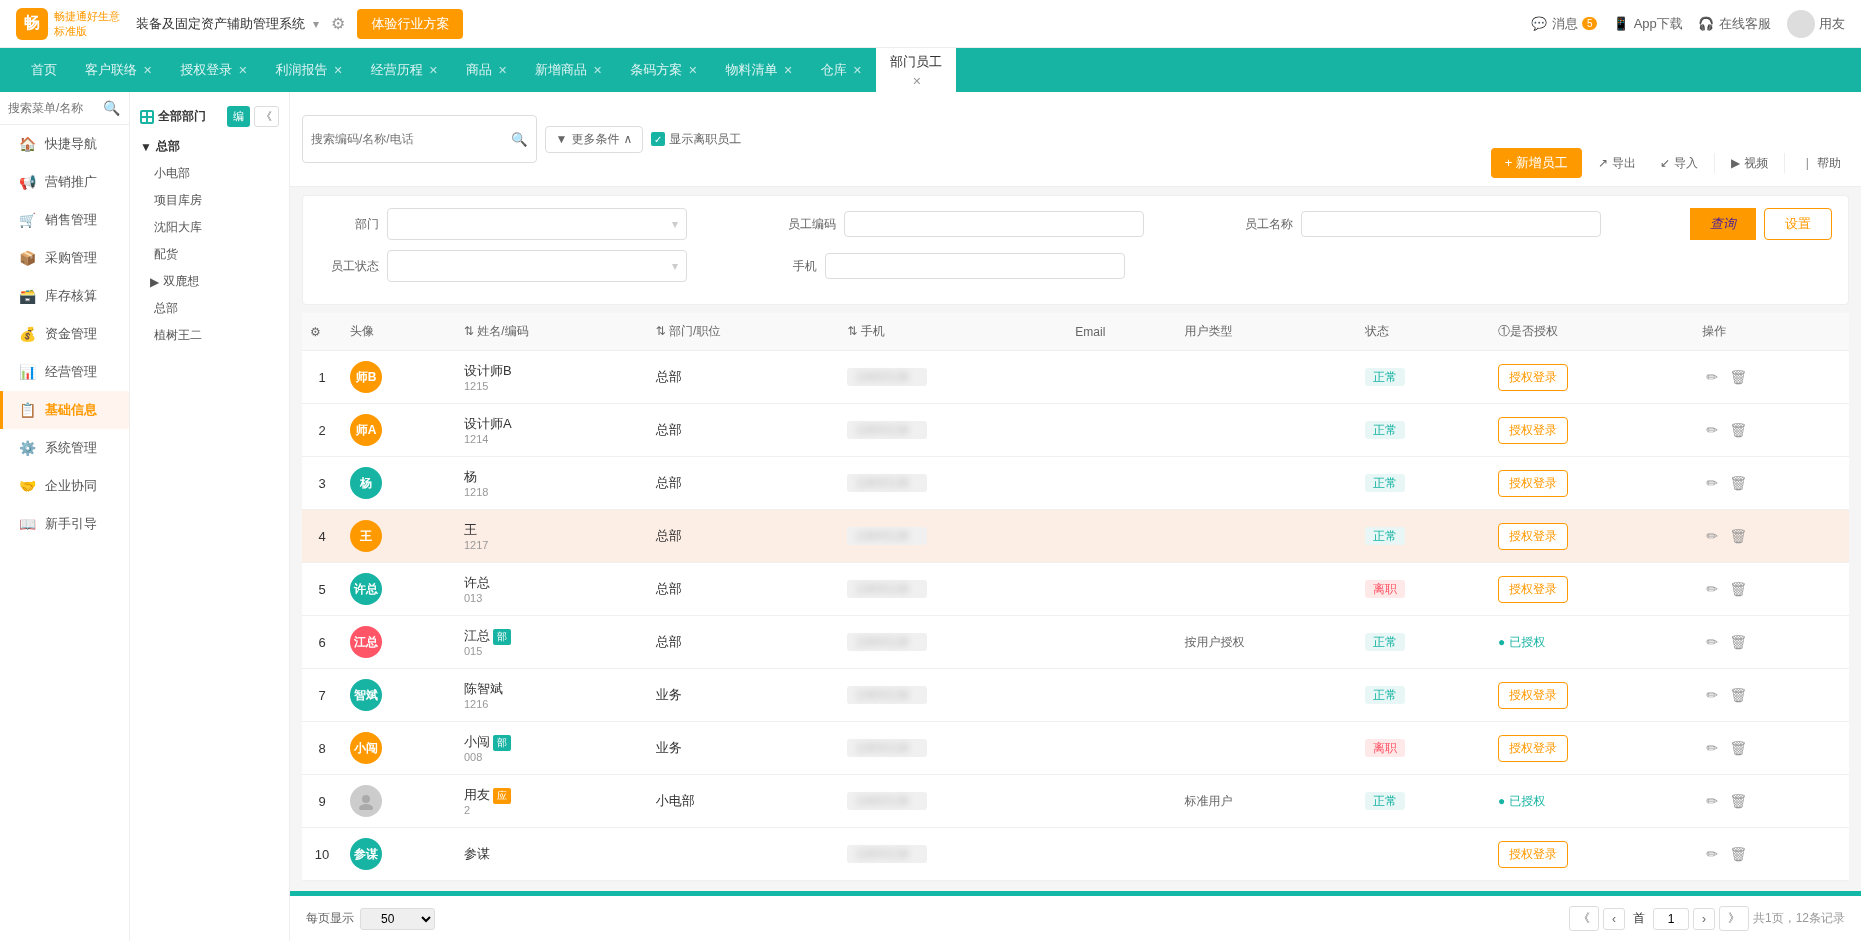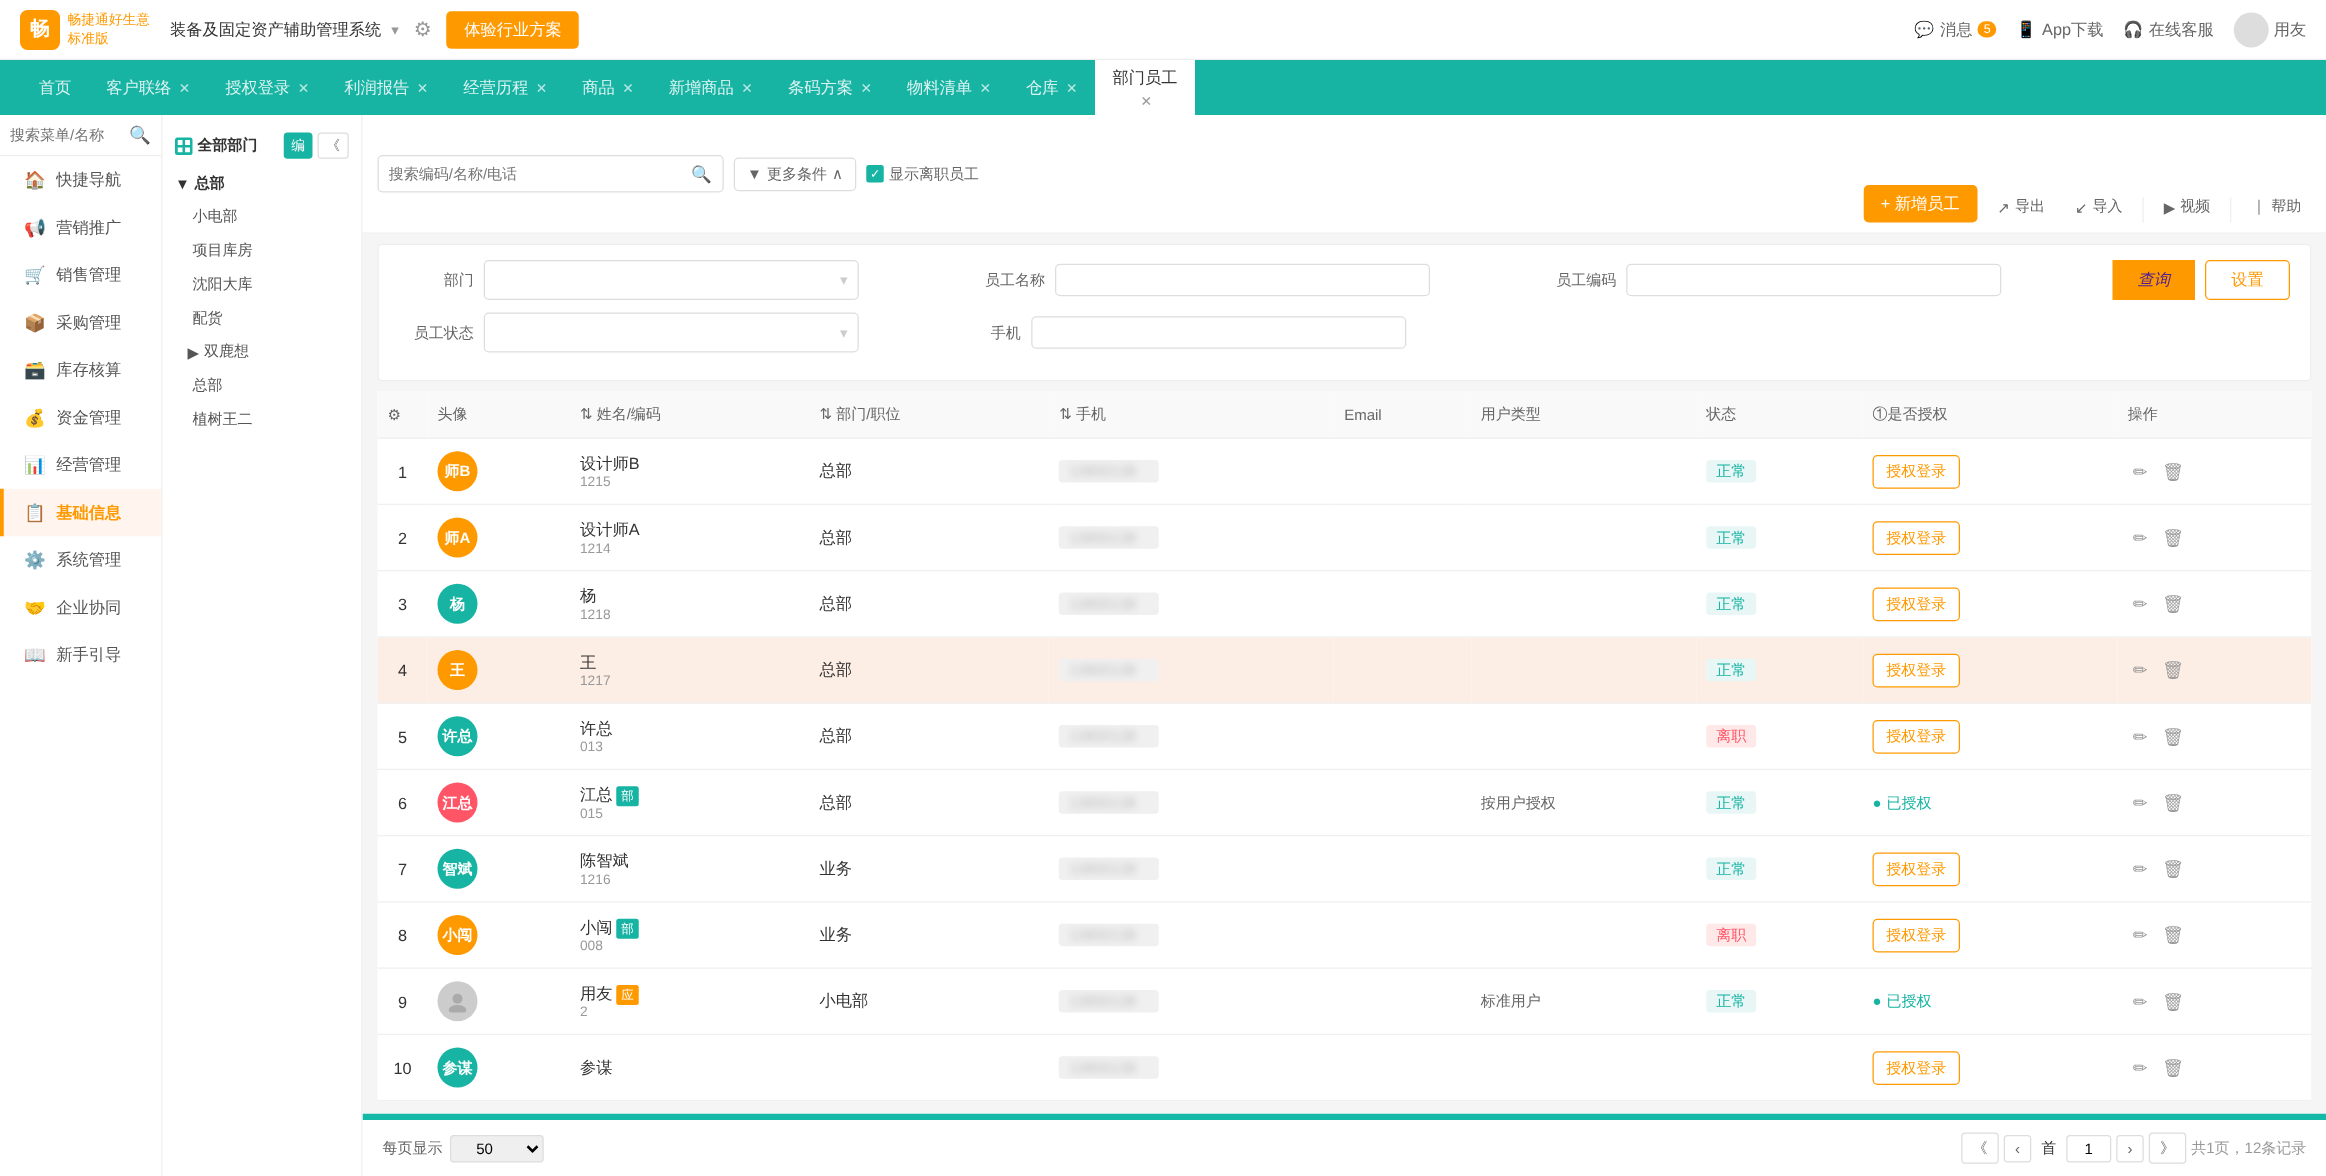--- a/index.html
+++ b/index.html
@@ -69,28 +69,28 @@
     .dept-node { padding: 5px 10px; font-size: 12px; cursor: pointer; color: #555; display: flex; align-items: center; gap: 4px; }
     .dept-node.level1 { font-weight: bold; color: #333; }
     .dept-node.level2 { padding-left: 20px; }
 
     
     .table-area { flex: 1; display: flex; flex-direction: column; overflow: hidden; }
 
     
     .filter-top { display: flex; align-items: center; justify-content: space-between; padding: 8px 12px; background: #fff; border-bottom: 1px solid #eee; }
     .filter-left { display: flex; align-items: center; gap: 8px; }
-    .filter-search { display: flex; align-items: center; border: 1px solid #ddd; border-radius: 4px; overflow: hidden; height: 30px; gap: 42px; }
+    .filter-search { display: flex; align-items: center; border: 1px solid #ddd; border-radius: 4px; overflow: hidden; height: 48px; }
     .filter-search input { border: none; outline: none; padding: 0 8px; font-size: 12px; width: 200px; }
     .filter-search-btn { background: none; border: none; padding: 0 8px; cursor: pointer; color: #999; }
     .more-filter { display: flex; align-items: center; gap: 4px; border: 1px solid #ddd; border-radius: 4px; padding: 4px 10px; cursor: pointer; color: #666; font-size: 12px; background: #fff; }
     .show-resign { display: flex; align-items: center; gap: 4px; font-size: 12px; color: #666; cursor: pointer; }
     .checkbox-checked { width: 14px; height: 14px; background: #17b3a3; border-radius: 2px; display: flex; align-items: center; justify-content: center; color: #fff; font-size: 10px; }
 
-    .filter-right { display: flex; align-items: flex-end; gap: 8px; margin-top: 48px; }
+    .filter-right { display: flex; align-items: center; gap: 8px; margin-top: 48px; }
     .add-emp-btn { background: #f90; color: #fff; border: none; border-radius: 4px; padding: 6px 14px; cursor: pointer; font-size: 13px; }
     .action-btn { display: flex; align-items: center; gap: 4px; color: #666; font-size: 12px; cursor: pointer; padding: 4px 8px; border: none; background: none; }
     .divider-v { width: 1px; height: 20px; background: #eee; }
 
     
     .advanced-filter { background: #fff; border: 1px solid #eee; border-radius: 4px; margin: 8px 12px; padding: 12px 16px; }
     .filter-row { display: flex; align-items: center; gap: 16px; margin-bottom: 10px; }
     .filter-field { display: flex; align-items: center; gap: 8px; flex: 1; }
     .filter-label { font-size: 12px; color: #666; white-space: nowrap; min-width: 60px; text-align: right; }
     .filter-select { flex: 1; border: 1px solid #ddd; border-radius: 4px; padding: 5px 8px; font-size: 12px; color: #999; display: flex; align-items: center; justify-content: space-between; cursor: pointer; max-width: 300px; }
@@ -371,25 +371,25 @@
       <div class="advanced-filter">
         <div class="filter-row">
           <div class="filter-field">
             <span class="filter-label">部门</span>
             <div class="filter-select" style="height:32px; font-size:12px; color:#ccc;">
               <span></span>
               <span>▾</span>
             </div>
           </div>
           <div class="filter-field">
+            <span class="filter-label">员工编码</span>
+            <input class="filter-input" type="text" style="">
+          </div>
+          <div class="filter-field">
             <span class="filter-label">员工名称</span>
-            <input class="filter-input" type="text" style="">
-          </div>
-          <div class="filter-field">
-            <span class="filter-label">员工编码</span>
             <input class="filter-input" type="text" style="">
           </div>
           <div class="filter-actions">
             <button class="query-btn">查询</button>
             <button class="reset-btn">设置</button>
           </div>
         </div>
         <div class="filter-row">
           <div class="filter-field">
             <span class="filter-label">员工状态</span>

